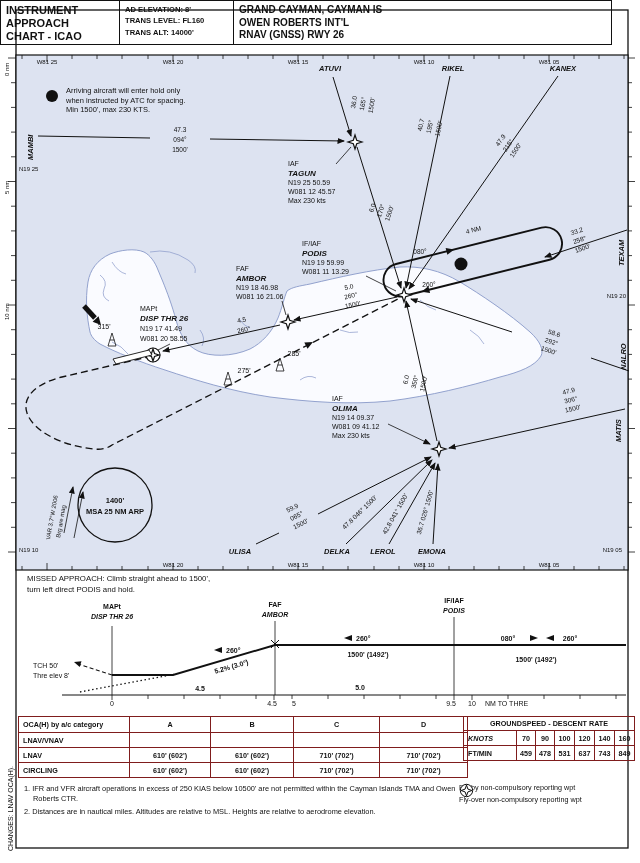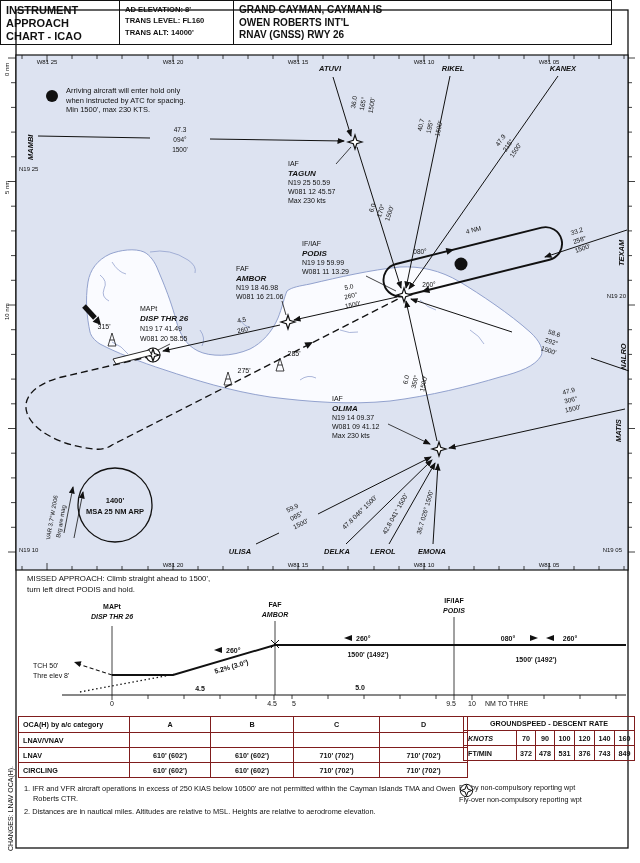--- a/index.html
+++ b/index.html
@@ -412,24 +412,24 @@
       <td class="lab" style="width:48px;height:14px;font-style:italic;">KNOTS</td>
       <td style="width:18px;">70</td>
       <td style="width:18px;">90</td>
       <td style="width:19px;">100</td>
       <td style="width:19px;">120</td>
       <td style="width:19px;">140</td>
       <td style="width:19px;">160</td>
     </tr>
     <tr>
       <td class="lab" style="height:14px;">FT/MIN</td>
-      <td>372</td>
+      <td>459</td>
       <td>478</td>
       <td>531</td>
-      <td>376</td>
+      <td>637</td>
       <td>743</td>
       <td>849</td>
     </tr>
   </tbody>
       </table>
 </div>
 
 <div id="notes" class="abs">
   <div class="note">1. IFR and VFR aircraft operations in excess of 250 KIAS below 10500' are not permitted within the Cayman Islands TMA and Owen Roberts CTR.</div>
   <div class="note">2. Distances are in nautical miles. Altitudes are relative to MSL. Heights are relative to aerodrome elevation.</div>

